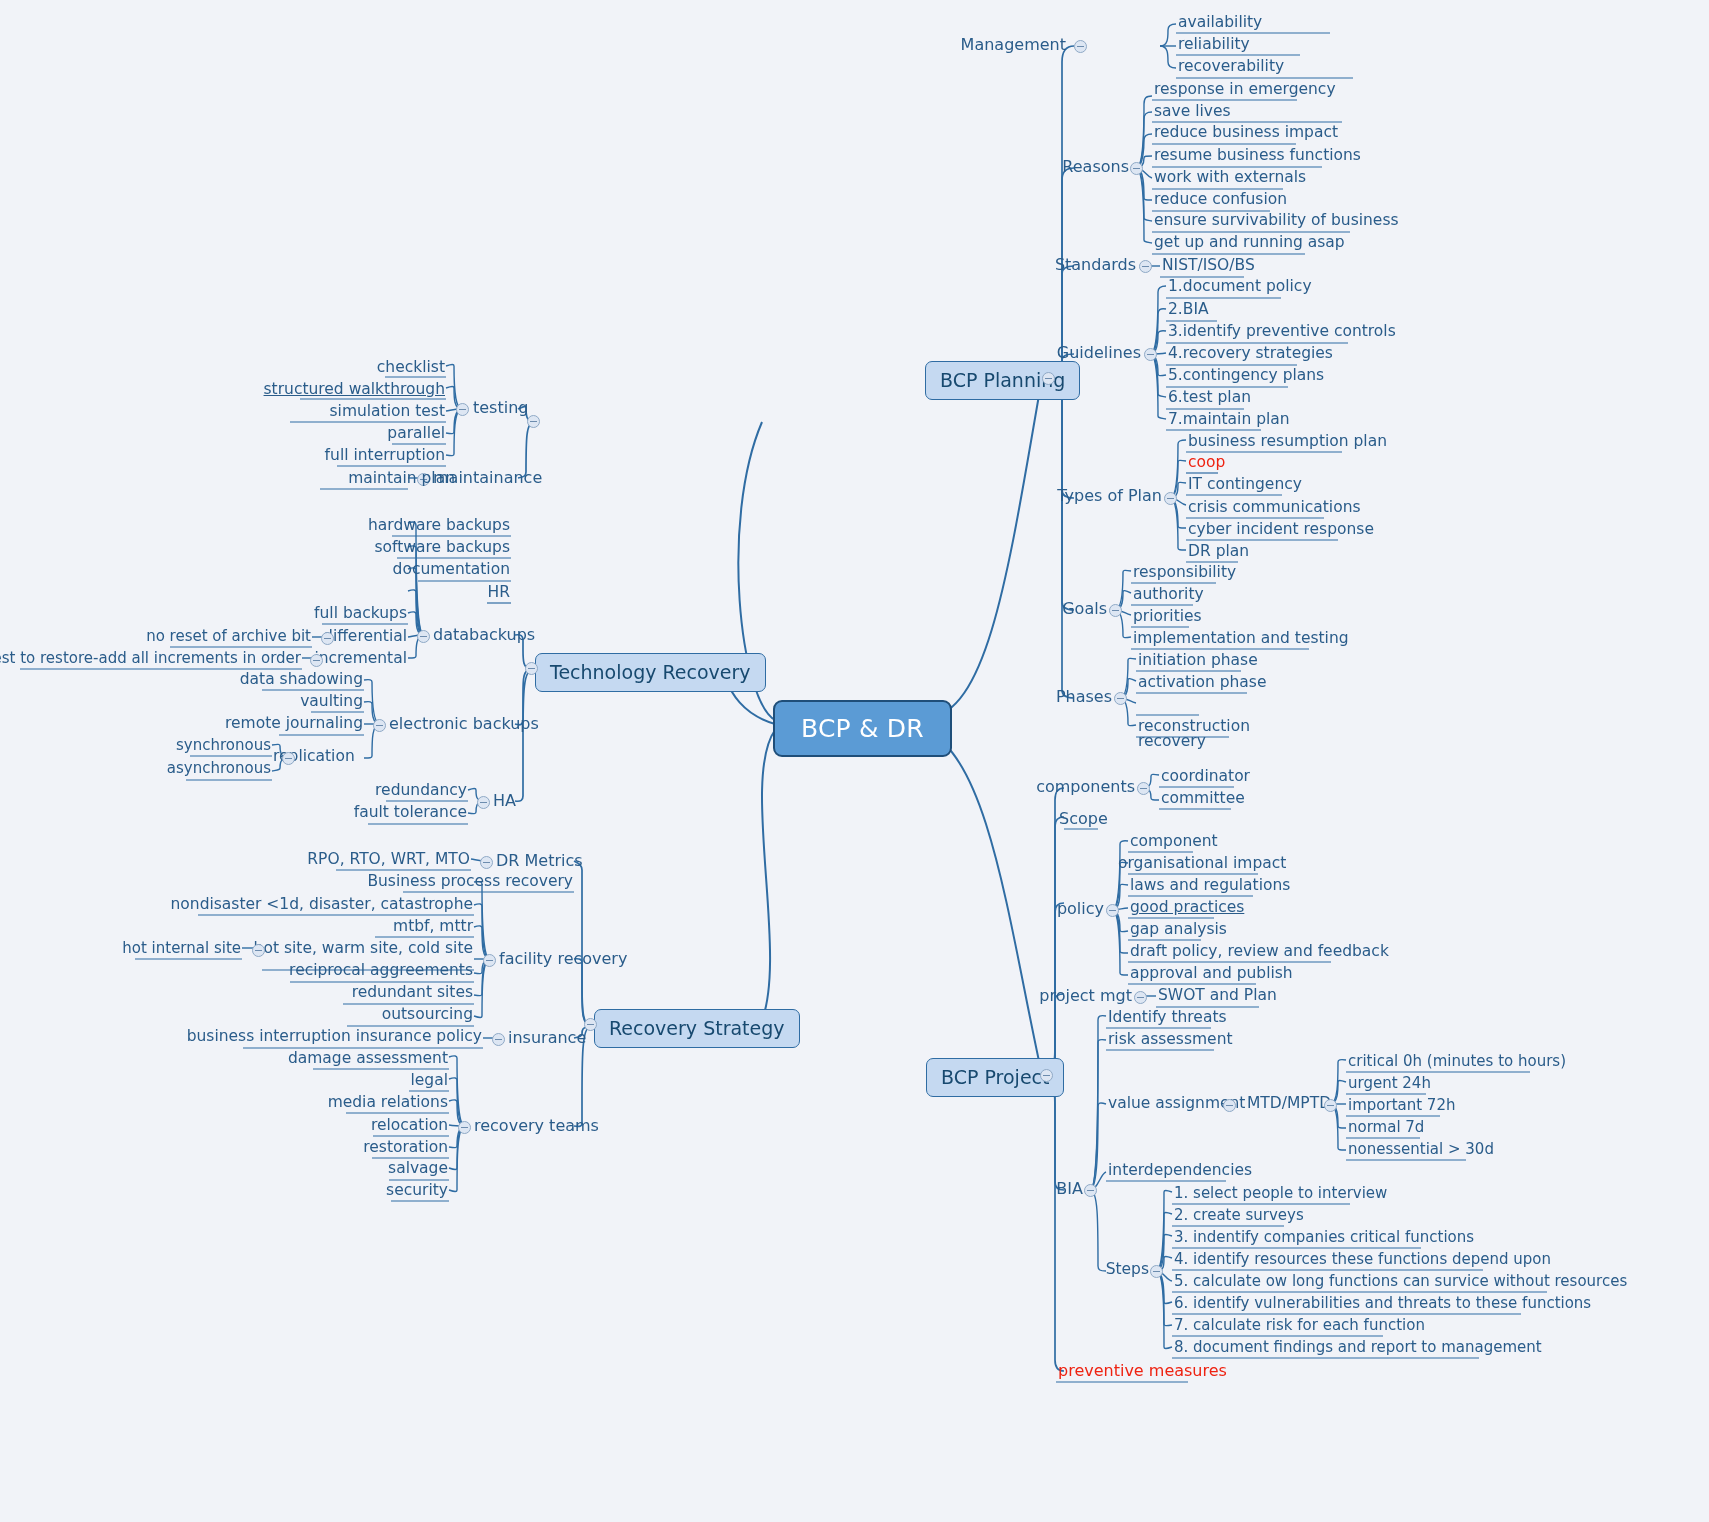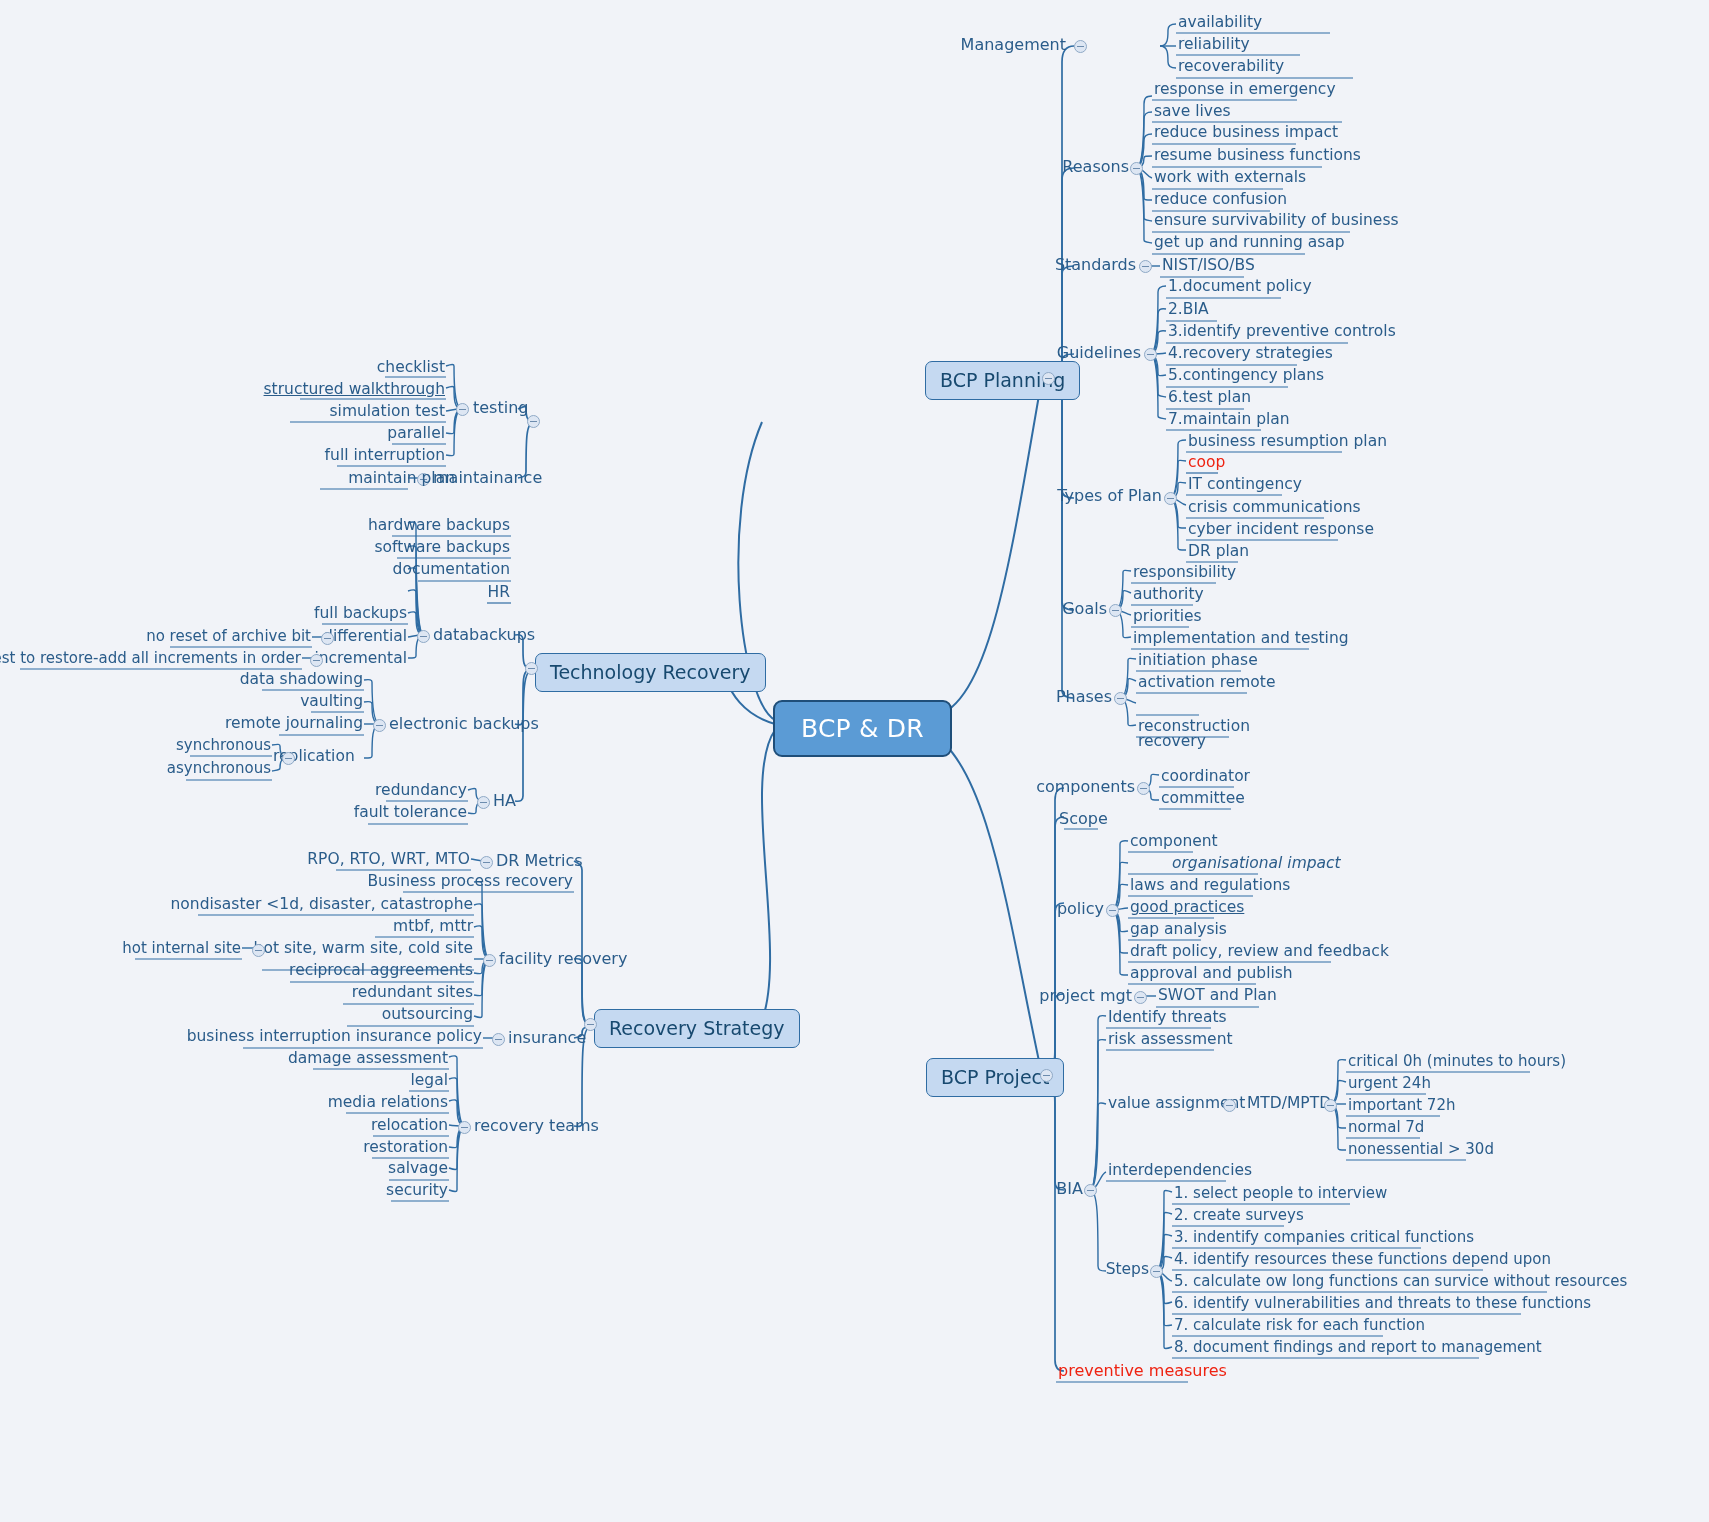--- a/index.html
+++ b/index.html
@@ -405,35 +405,35 @@
   <div class="node lvl1" style="left:1108px;top:601px;transform:translateX(-100%);">Goals</div>
   <div class="toggle" style="left:1109px;top:604px;"></div>
   <div class="node lvl2" style="left:1132px;top:565px;">responsibility</div>
   <div class="node lvl2" style="left:1132px;top:587px;">authority</div>
   <div class="node lvl2" style="left:1132px;top:609px;">priorities</div>
   <div class="node lvl2" style="left:1132px;top:631px;">implementation and testing</div>
 
   <div class="node lvl1" style="left:1113px;top:689px;transform:translateX(-100%);">Phases</div>
   <div class="toggle" style="left:1114px;top:692px;"></div>
   <div class="node lvl2" style="left:1137px;top:653px;">initiation phase</div>
-  <div class="node lvl2" style="left:1137px;top:675px;">activation remote</div>
+  <div class="node lvl2" style="left:1137px;top:675px;">activation phase</div>
   <div class="node lvl2" style="left:1137px;top:697px;margin-top:37px;">recovery</div>
   <div class="node lvl2" style="left:1137px;top:719px;">reconstruction</div>
 
   <div class="node lvl1" style="left:1136px;top:779px;transform:translateX(-100%);">components</div>
   <div class="toggle" style="left:1137px;top:782px;"></div>
   <div class="node lvl2" style="left:1160px;top:769px;">coordinator</div>
   <div class="node lvl2" style="left:1160px;top:791px;">committee</div>
 
   <div class="node lvl1" style="left:1058px;top:811px;">Scope</div>
 
   <div class="node lvl1" style="left:1105px;top:901px;transform:translateX(-100%);">policy</div>
   <div class="toggle" style="left:1106px;top:904px;"></div>
   <div class="node lvl2" style="left:1129px;top:834px;">component</div>
-  <div class="node lvl2" style="left:1171px;top:856px;font-style:italic;">organisational impact</div>
+  <div class="node lvl2" style="left:1117px;top:856px;">organisational impact</div>
   <div class="node lvl2" style="left:1129px;top:878px;">laws and regulations</div>
   <div class="node lvl2" style="left:1129px;top:900px;text-decoration:underline;">good practices</div>
   <div class="node lvl2" style="left:1129px;top:922px;">gap analysis</div>
   <div class="node lvl2" style="left:1129px;top:944px;">draft policy, review and feedback</div>
   <div class="node lvl2" style="left:1129px;top:966px;">approval and publish</div>
 
   <div class="node lvl1" style="left:1133px;top:988px;transform:translateX(-100%);">project mgt</div>
   <div class="toggle" style="left:1134px;top:991px;"></div>
   <div class="node lvl2" style="left:1157px;top:988px;">SWOT and Plan</div>
 

